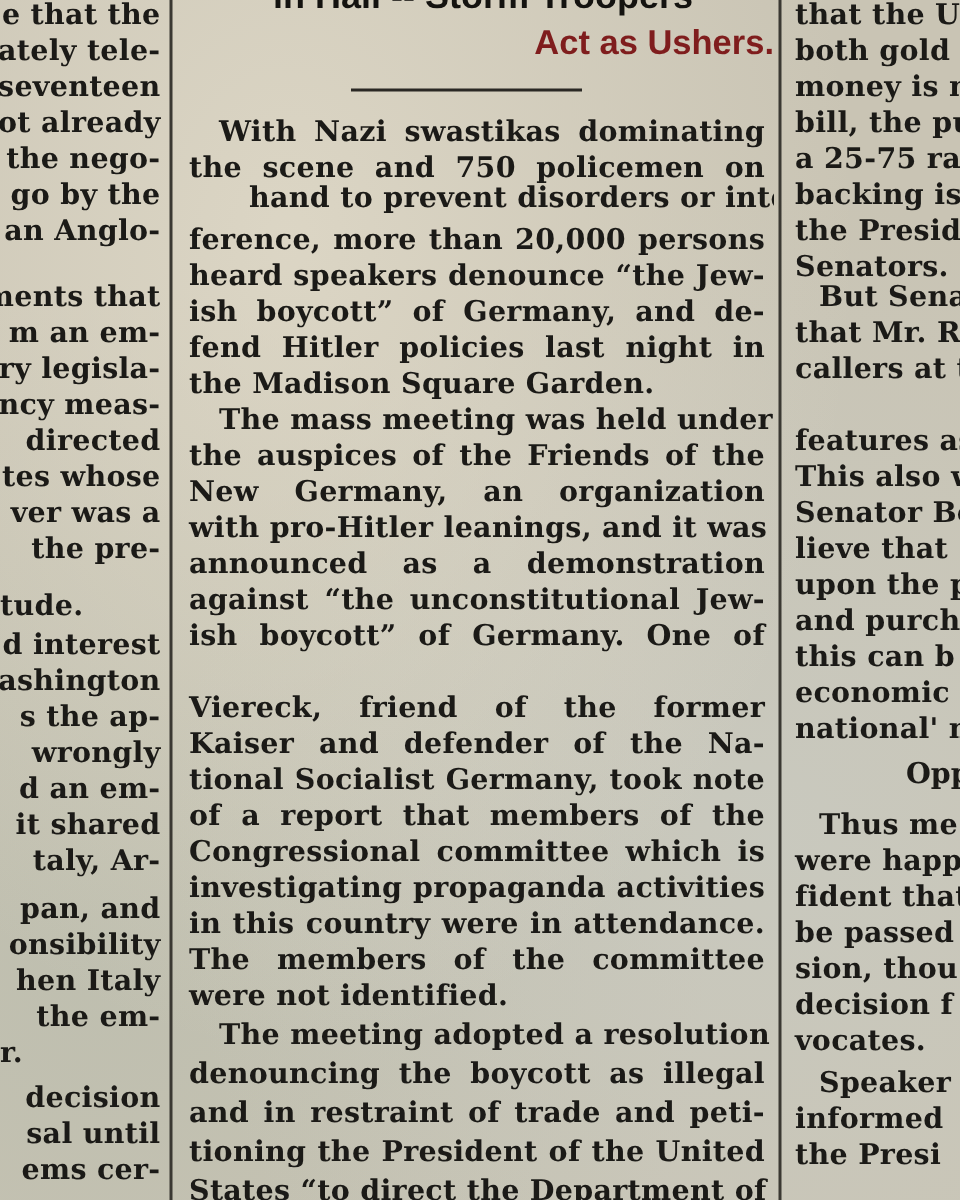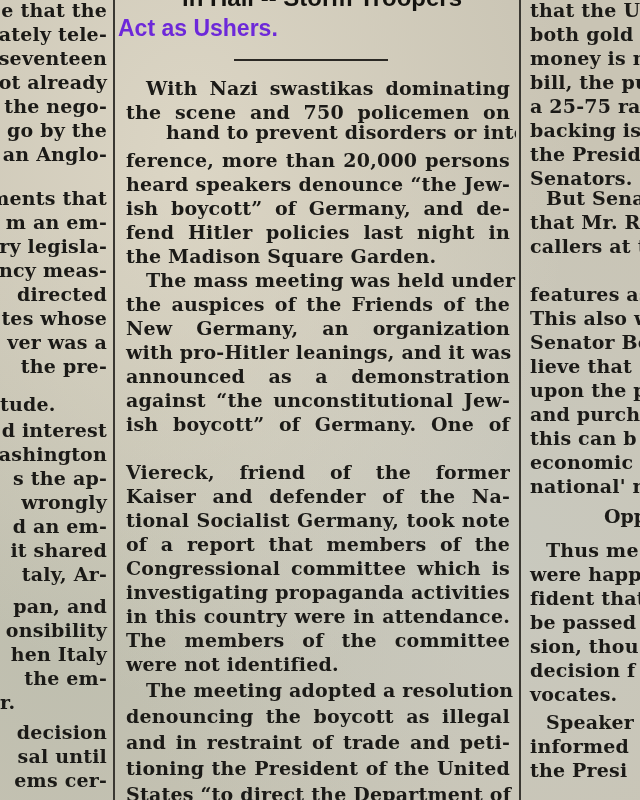--- a/index.html
+++ b/index.html
@@ -32,22 +32,22 @@
     .col-center .line.indent { left: 28px; }
     .headline-cut {
       position: absolute; left: 30px; right: 20px; top: -14px;
       font-family: "Liberation Sans", "DejaVu Sans", sans-serif;
       font-weight: bold; font-size: 24px; text-align: center; line-height: 24px;
       color: #141310;
     }
     .headline {
       position: absolute; left: 0; right: 0; top: 14px;
       font-family: "Liberation Sans", "DejaVu Sans", sans-serif;
-      font-weight: bold; font-size: 23px; text-align: left; line-height: 28px;
-      color: #6d28d9;
+      font-weight: bold; font-size: 23px; text-align: right; line-height: 28px;
+      color: #7f1d1d;
     }
     .dash {
       position: absolute; top: 59px; left: 116px; width: 154px; height: 2px;
       background: #2a2824;
     }
     .subhead-right {
       position: absolute; left: 80px; white-space: nowrap;
       font-size: 19px; font-weight: bold; line-height: 24px;
     }
   </style>

